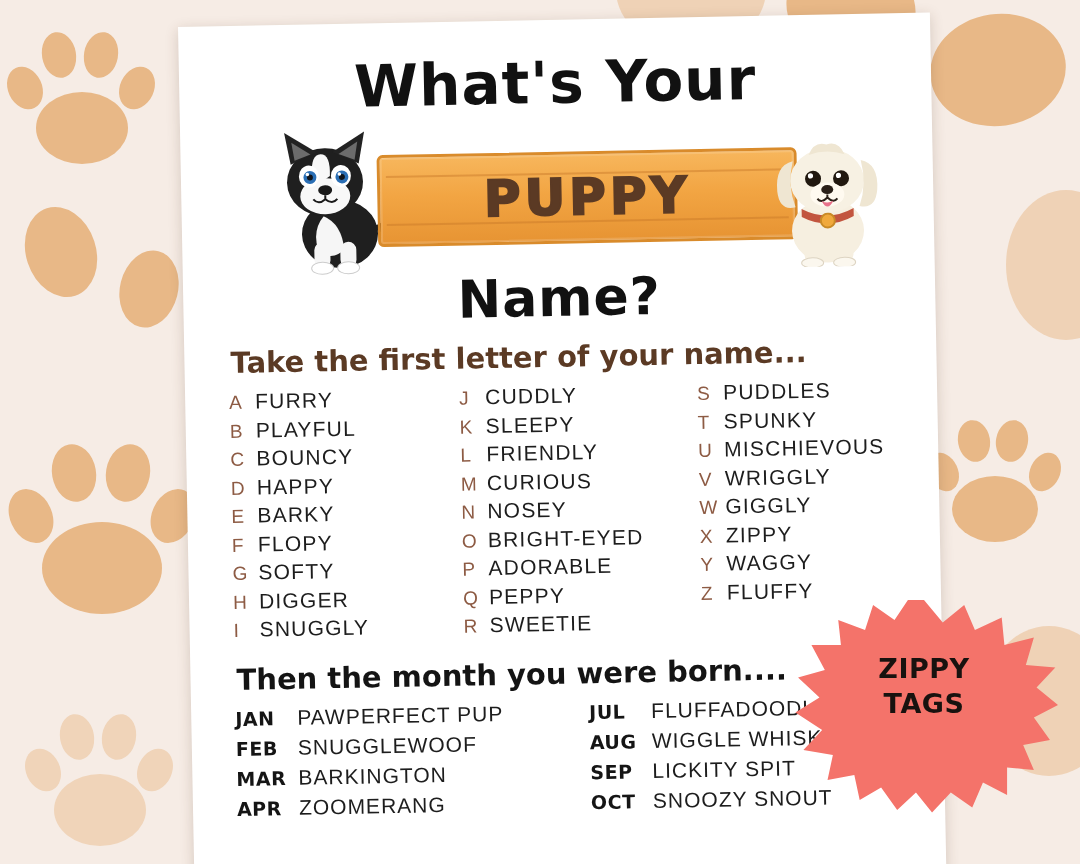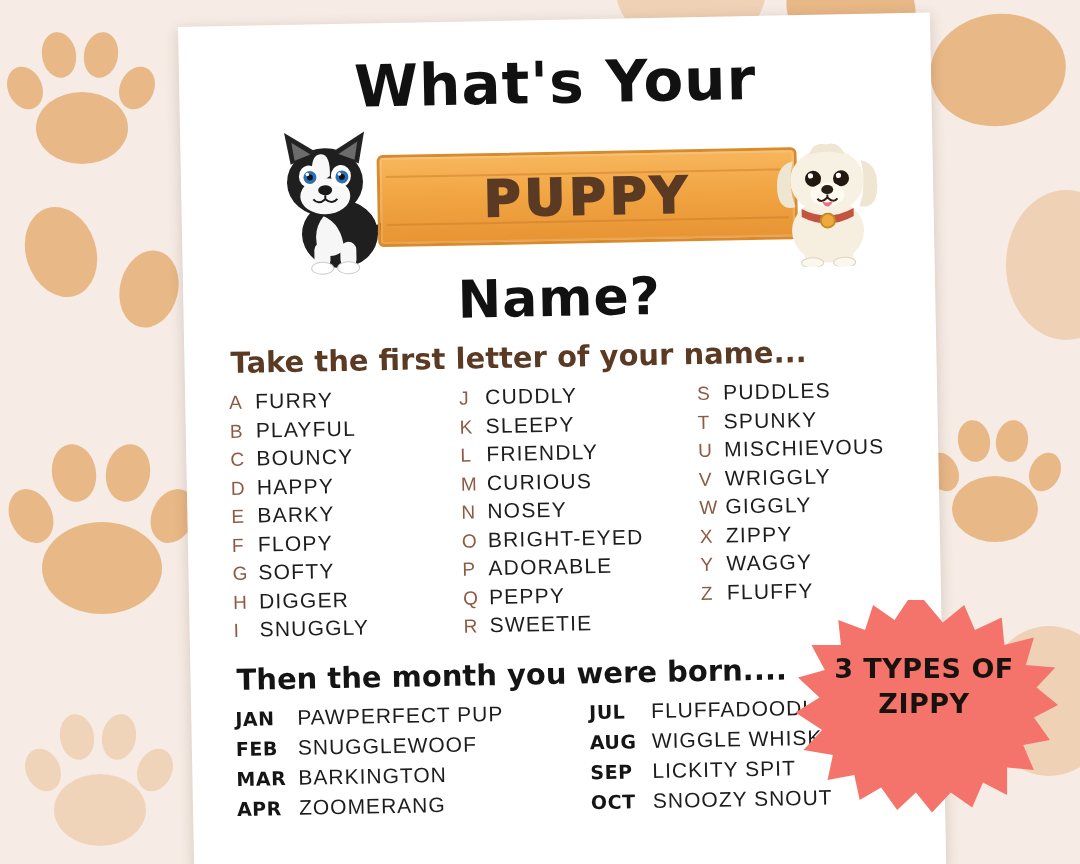--- a/index.html
+++ b/index.html
@@ -494,16 +494,16 @@
           <span class="mkey">OCT</span>
           <span class="mval">SNOOZY SNOUT</span>
         </div>
     </div>
   </div>
 </div>
 
 <div id="badge">
   <div class="star"></div>
   <div class="btext">
-    <div>3 TYPES OF</div>
     <div>ZIPPY</div>
+    <div>TAGS</div>
   </div>
 </div>
 
 </body></html>

